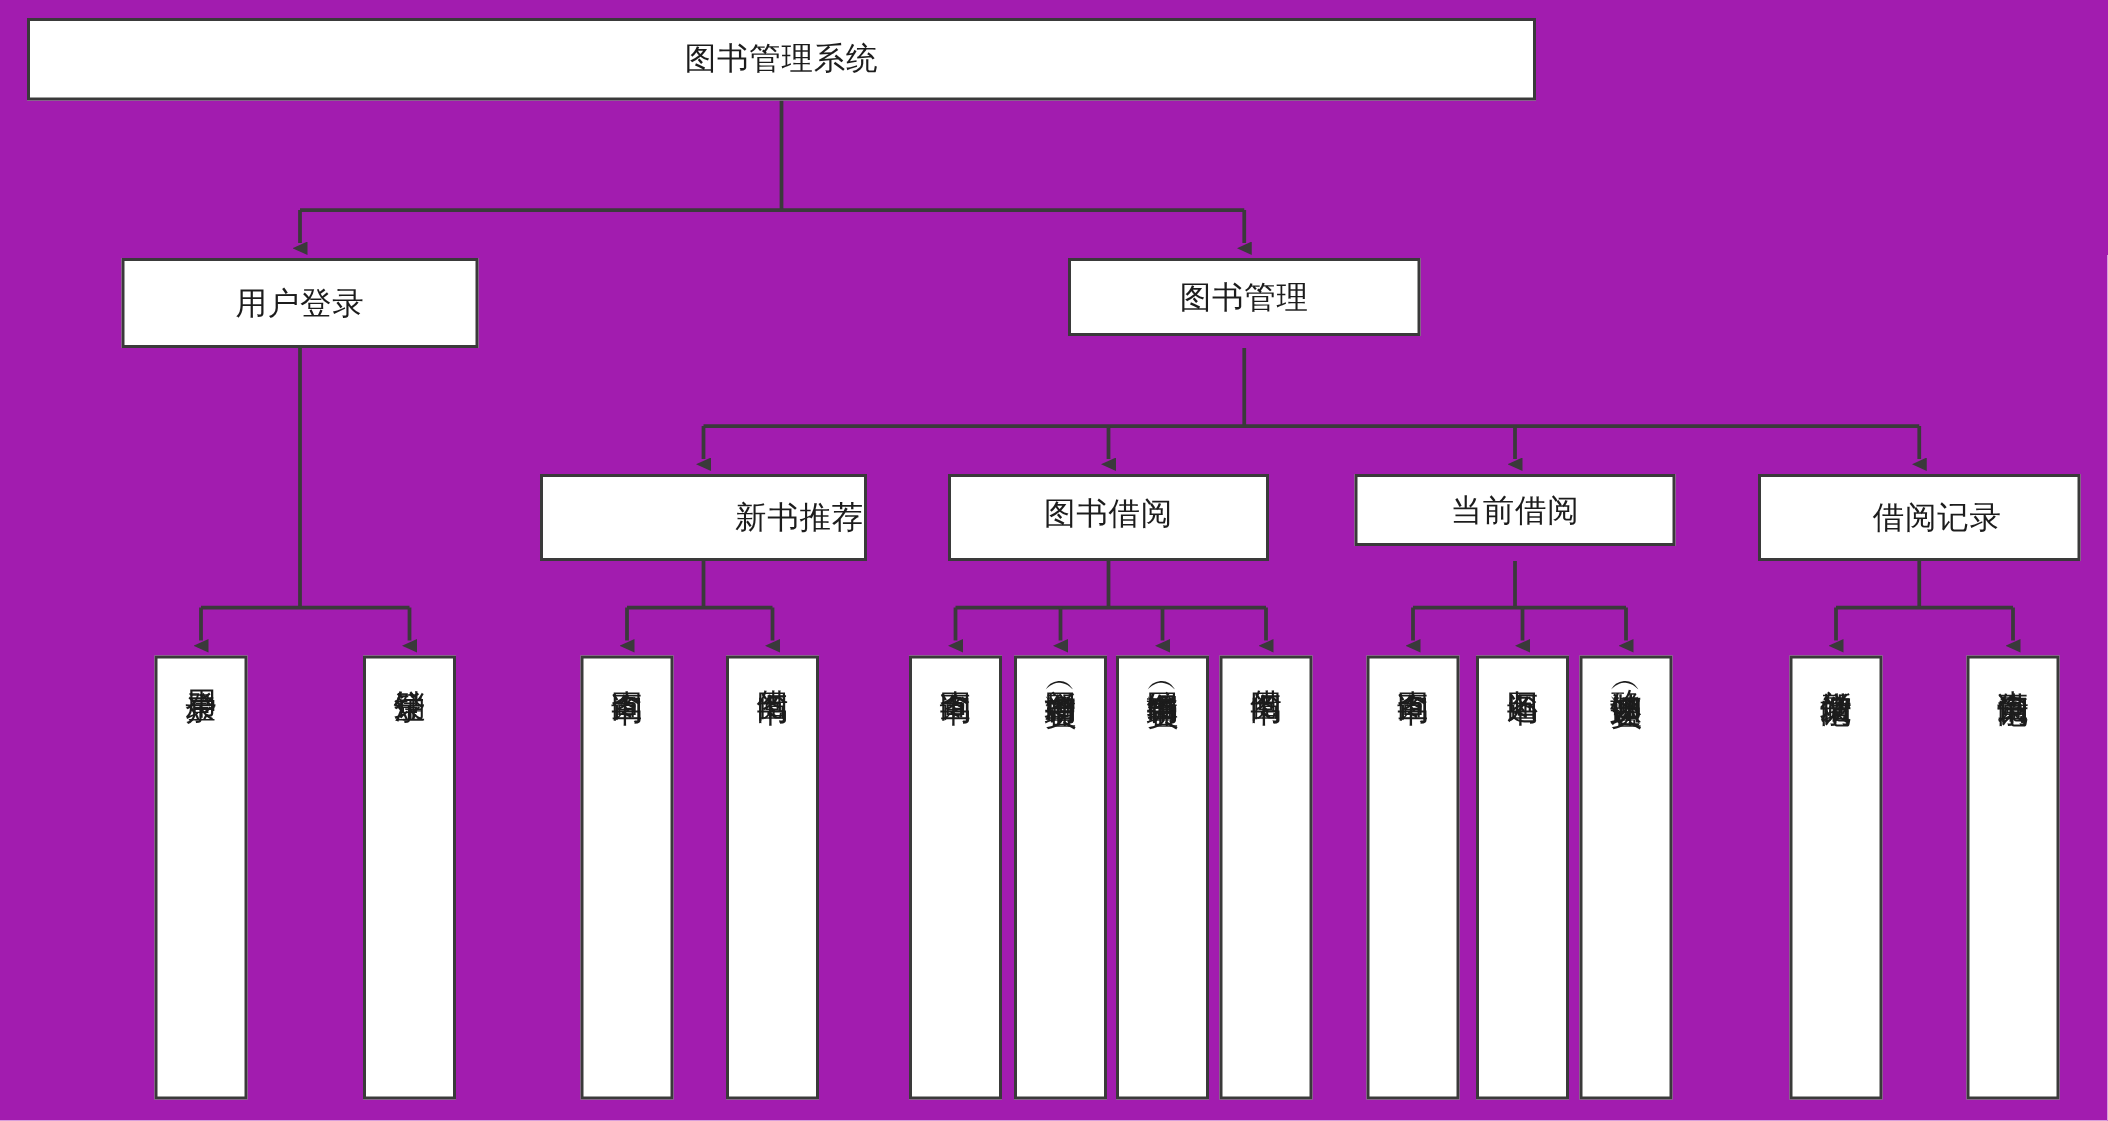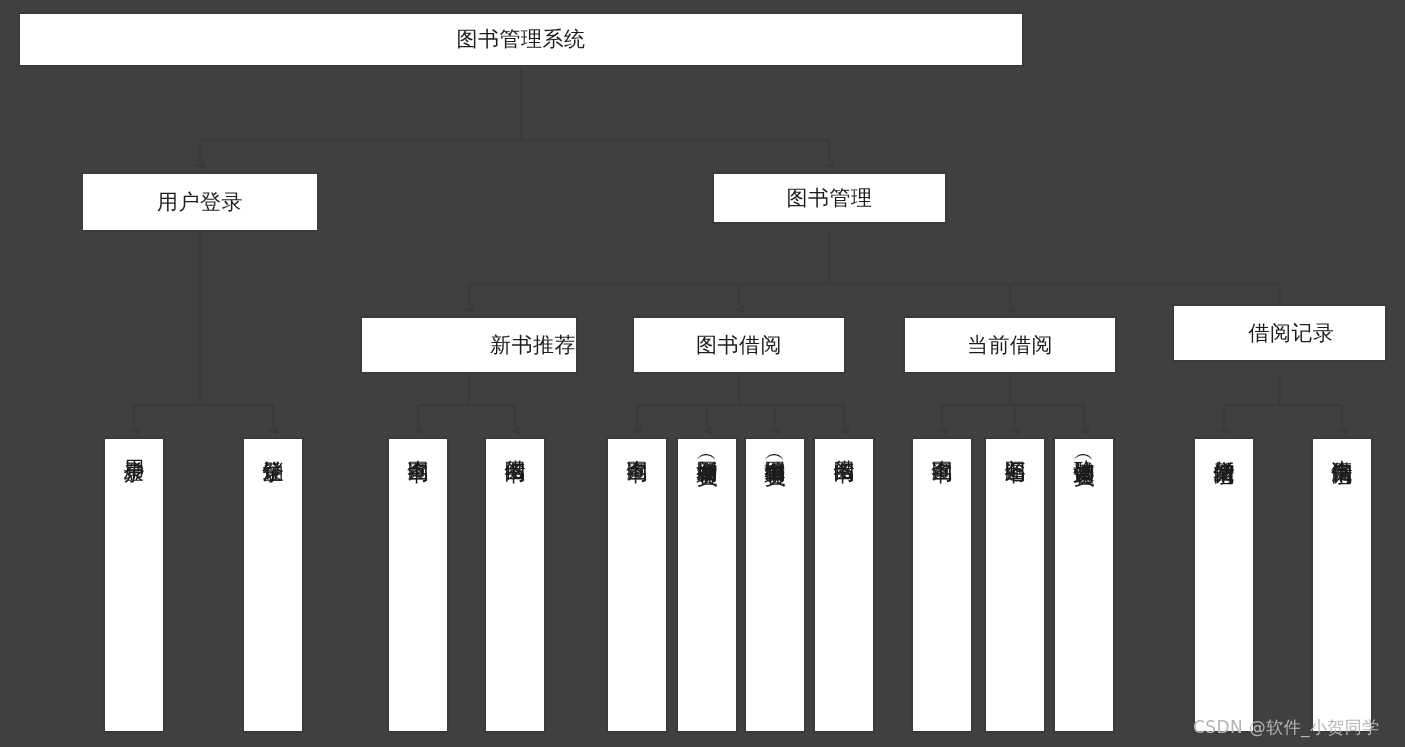--- a/index.html
+++ b/index.html
@@ -7,21 +7,21 @@
     padding: 0;
     background: #ffffff;
   }
   body {
     font-family: "DejaVu Sans", "Liberation Sans", sans-serif;
   }
   #diagram-root {
     position: relative;
     width: 1405px;
     height: 747px;
-    background: #404040;
+    background: #a21caf;
     overflow: hidden;
   }
   svg.wires {
     position: absolute;
     left: 0;
     top: 0;
     width: 1405px;
     height: 747px;
   }
   .node {
@@ -119,27 +119,27 @@
       </div>
       <div class="node horizontal" style="left: 81px; top: 172px; width: 238px; height: 60px;">
         <span class="label">用户登录</span>
       </div>
       <div class="node horizontal" style="left: 712px; top: 172px; width: 235px; height: 52px;">
         <span class="label">图书管理</span>
       </div>
       <div class="node horizontal" style="left: 360px; top: 316px; width: 218px; height: 58px; justify-content: flex-end;">
         <span class="label">新书推荐</span>
       </div>
-      <div class="node horizontal" style="left: 632px; top: 316px; width: 214px; height: 58px;">
+      <div class="node horizontal" style="left: 632px; top: 316px; width: 214px; height: 58px; font-family: Liberation Mono, monospace;">
         <span class="label">图书借阅</span>
       </div>
-      <div class="node horizontal" style="left: 903px; top: 316px; width: 214px; height: 58px;">
+      <div class="node horizontal" style="left: 903px; top: 316px; width: 214px; height: 48px;">
         <span class="label">当前借阅</span>
       </div>
-      <div class="node horizontal" style="left: 1172px; top: 304px; width: 215px; height: 58px; padding-left: 24px;">
+      <div class="node horizontal" style="left: 1172px; top: 316px; width: 215px; height: 58px; padding-left: 24px;">
         <span class="label">借阅记录</span>
       </div>
       <div class="node vertical" style="left: 103px; top: 437px; width: 62px; height: 296px;">
         <span class="label">用户登录</span>
       </div>
       <div class="node vertical" style="left: 242px; top: 437px; width: 62px; height: 296px;">
         <span class="label">注销登录</span>
       </div>
       <div class="node vertical" style="left: 387px; top: 437px; width: 62px; height: 296px;">
         <span class="label">查询图书</span>
@@ -169,14 +169,13 @@
         <span class="label">确认归还（管理员）</span>
       </div>
       <div class="node vertical" style="left: 1193px; top: 437px; width: 62px; height: 296px;">
         <span class="label">新增借阅记录</span>
       </div>
       <div class="node vertical" style="left: 1311px; top: 437px; width: 62px; height: 296px;">
         <span class="label">查询借阅记录</span>
       </div>
     </div>
 
-  <div class="watermark" style="left:1193px; top:716px;">CSDN @软件_小贺同学</div>
 </div>
 
 </body></html>

